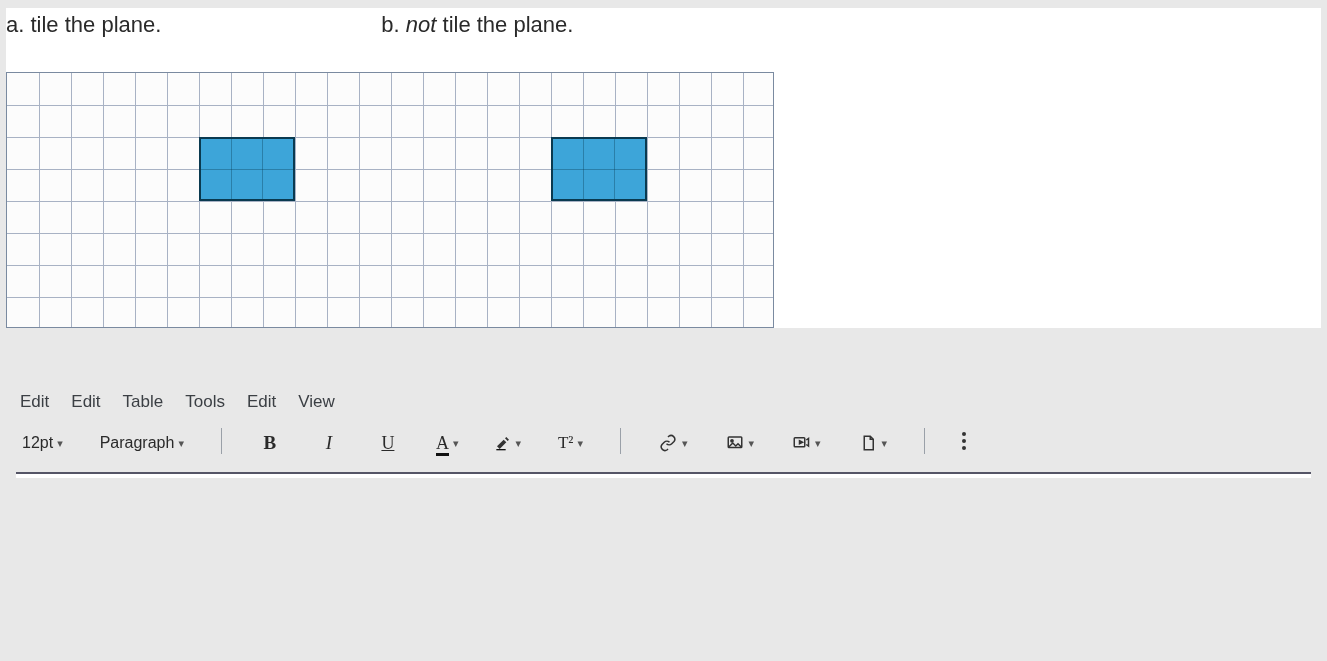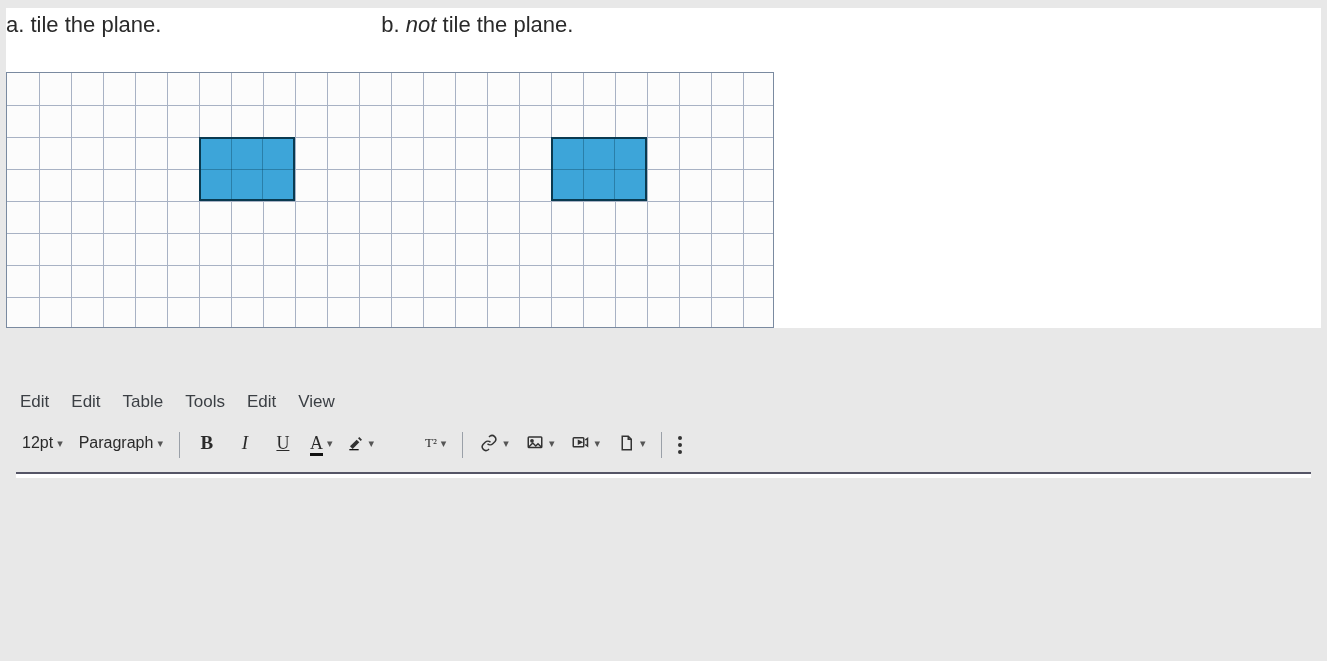--- a/index.html
+++ b/index.html
@@ -64,22 +64,22 @@
   .menubar {
     display: flex;
     gap: 22px;
     color: #3b3f44;
     font-size: 17px;
     padding: 6px 4px 12px 4px;
   }
   .menubar span { cursor: pointer; text-align: right; }
   .toolbar {
     display: flex;
-    align-items: flex-end;
-    gap: 4px;
+    align-items: flex-start;
+    gap: 25px;
     padding: 4px 0 10px 0;
     color: #2a2a2a;
     font-size: 16px;
   }
   .tb-btn {
     display:inline-flex; align-items:center; justify-content:center;
     min-width: 34px; height: 30px; padding: 0 6px;
     cursor:pointer; border-radius:3px;
     color:#2a2a2a;
   }
@@ -89,21 +89,21 @@
     display:inline-flex; align-items:center; height:30px; padding:0 6px;
     cursor:pointer; color:#2a2a2a;
   }
   .b { font-weight: 800; font-size:19px; font-family: "Times New Roman", serif;}
   .i { font-style: italic; font-family:"Times New Roman",serif; font-size:19px;}
   .u { text-decoration: underline; font-family:"Times New Roman",serif; font-size:18px;}
   .a-under { position:relative; font-family:"Times New Roman",serif; font-size:18px;}
   .a-under::after{content:""; position:absolute; left:0; right:0; bottom:-2px; height:3px; background:#111;}
   .hl-under { position:relative; display:inline-block; width:16px; height:16px;}
   .hl-under svg { display:block;}
-  .sup { font-family:"Times New Roman",serif; font-size:13px;margin-left:35px;}
+  .sup { font-family:"Times New Roman",serif; font-size:17px;}
   .icon-box { display:inline-flex; width:20px; height:18px; }
   .icon-box svg { width:100%; height:100%; }
   .kebab { display:inline-flex; flex-direction:column; gap:3px; padding:4px 6px; cursor:pointer;}
   .kebab span{ width:4px; height:4px; background:#333; border-radius:50%;}
   .editor-body {
     margin-top:4px;
     height: 6px;
     border-top: 2px solid #556;
     background: #fff;
   }

